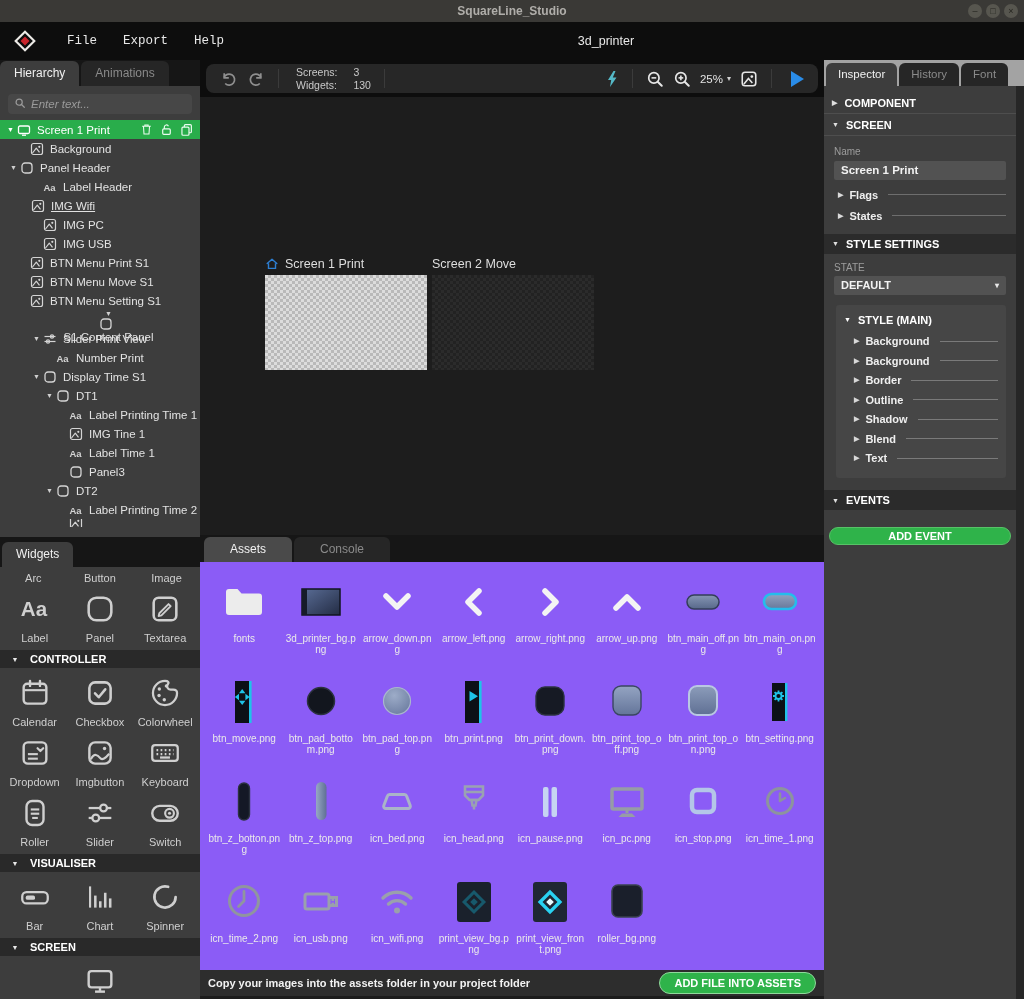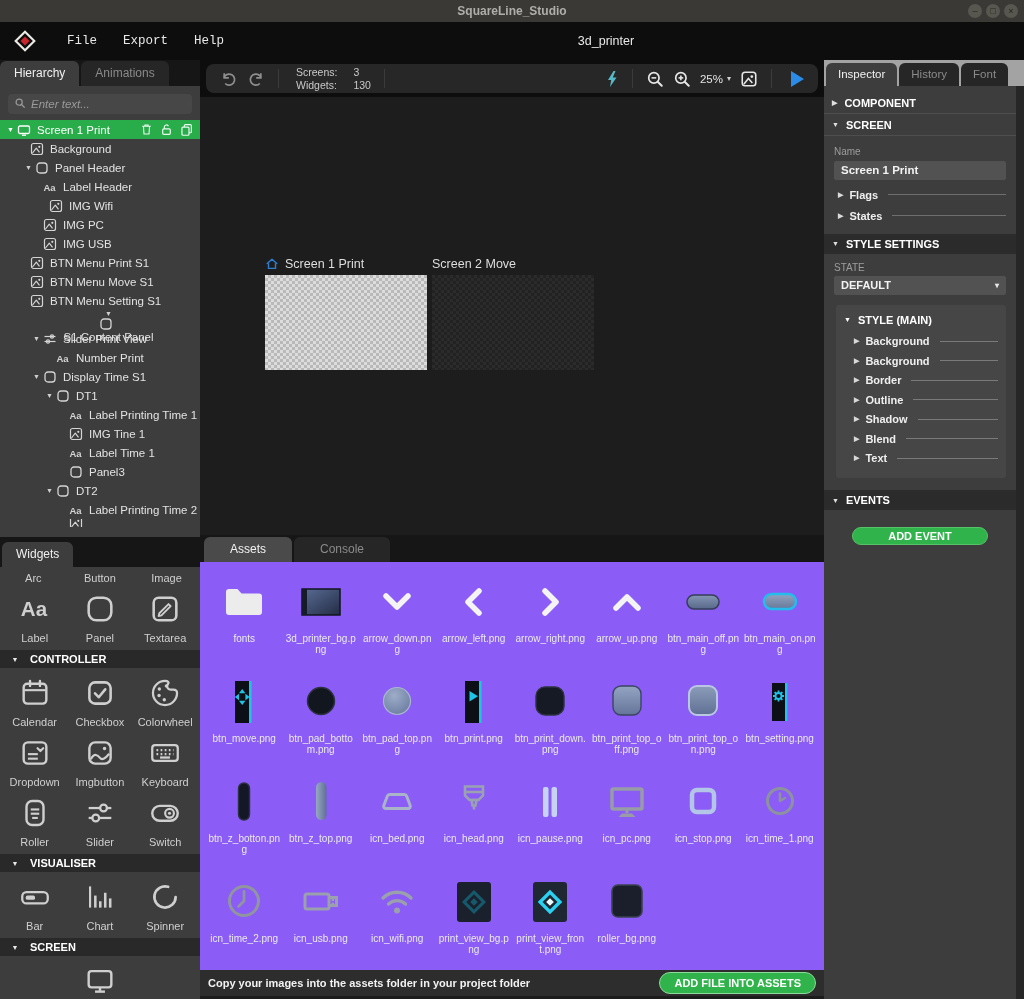--- a/index.html
+++ b/index.html
@@ -104,21 +104,21 @@
   .strip .sarrow { font-size:7px; color:#e0e0e0; }
   .state-block { margin:8px 10px 0; }
   .dropdown { height:19px; background:#525252; border-radius:2px; display:flex; align-items:center; justify-content:space-between; color:#f2f2f2; font-weight:bold; font-size:11px; padding:0 7px; }
   .dropdown .tb-caret { color:#e8e8e8; }
   .style-main-box { margin:10px 10px 0 12px; background:#464646; border-radius:3px; padding:6px 6px 10px; }
   .smb-head { display:flex; align-items:center; gap:7px; color:#fff; font-size:11px; font-weight:bold; padding:3px 2px 6px; }
   .smb-head .sarrow { font-size:7px; }
   .style-row { display:flex; align-items:center; gap:6px; margin:0 2px 0 12px; height:19.5px; color:#efefef; font-size:11px; font-weight:bold; }
   .style-row .sarrow { font-size:7px; color:#d8d8d8; }
   .style-row .hline { background:#7a7a7a; }
-  .add-event { display:block; margin:17px auto 0; width:136px; height:18px; background:#2fb34a; border:1px solid #57c267; border-radius:9px; color:#fff; font-weight:bold; font-size:11px; font-family:inherit; }
+  .add-event { display:block; margin:17px auto 0; width:182px; height:18px; background:#2fb34a; border:1px solid #57c267; border-radius:9px; color:#fff; font-weight:bold; font-size:11px; font-family:inherit; }
 </style>
 </head>
 <body>
 
 <div class="titlebar">
   <span class="title">SquareLine_Studio</span>
   <div class="win-controls">
     <div class="win-btn">–</div>
     <div class="win-btn">□</div>
     <div class="win-btn">×</div>
@@ -186,39 +186,39 @@
             <span class="arrow"></span>
             <span class="ticon">
               <svg viewBox="0 0 14 14">
                 <rect x="1.5" y="1.5" width="11" height="11" rx="2" fill="none" stroke="currentColor" stroke-width="1.2"></rect>
                 <circle cx="9.3" cy="4.8" r="1.1" fill="currentColor"></circle>
                 <path d="M2.5 11 L6.3 6.2 L9.5 10.3" fill="none" stroke="currentColor" stroke-width="1.2" stroke-linejoin="round"></path>
               </svg>
             </span>
             <span>Background</span>
           </div>
-          <div class="trow" style="padding-left: 22px;">
+          <div class="trow" style="padding-left: 7px;">
             <span class="arrow">▼</span>
             <span class="ticon">
               <svg viewBox="0 0 14 14">
                 <rect x="2" y="2" width="10" height="10" rx="3" fill="none" stroke="currentColor" stroke-width="1.3"></rect>
               </svg>
             </span>
             <span>Panel Header</span>
           </div>
           <div class="trow" style="padding-left: 30px;">
             <span class="arrow"></span>
             <span class="ticon">
               <svg viewBox="0 0 14 14">
                 <text x="0.5" y="10.5" font-size="9.5" font-weight="bold" fill="currentColor" font-family="inherit">Aa</text>
               </svg>
             </span>
             <span>Label Header</span>
           </div>
-          <div class="trow" style="padding-left: 36px;">
+          <div class="trow" style="padding-left: 18px; text-decoration: underline;">
             <span class="arrow"></span>
             <span class="ticon">
               <svg viewBox="0 0 14 14">
                 <rect x="1.5" y="1.5" width="11" height="11" rx="2" fill="none" stroke="currentColor" stroke-width="1.2"></rect>
                 <circle cx="9.3" cy="4.8" r="1.1" fill="currentColor"></circle>
                 <path d="M2.5 11 L6.3 6.2 L9.5 10.3" fill="none" stroke="currentColor" stroke-width="1.2" stroke-linejoin="round"></path>
               </svg>
             </span>
             <span>IMG Wifi</span>
           </div>

